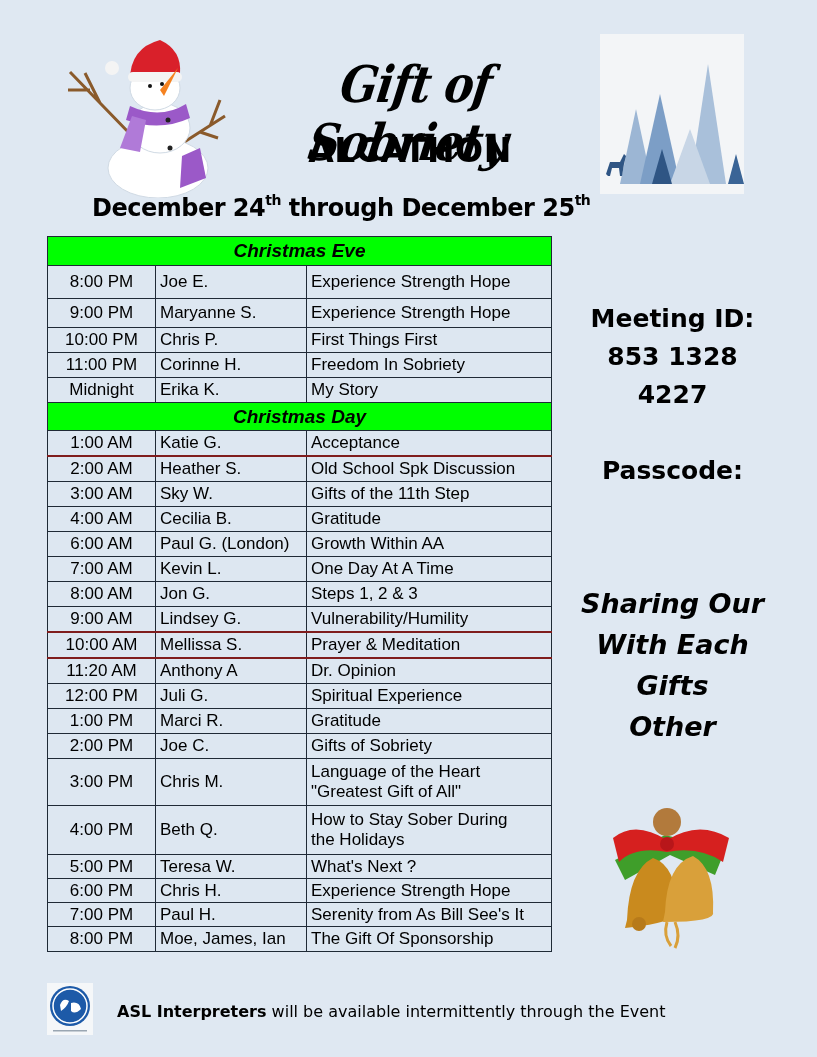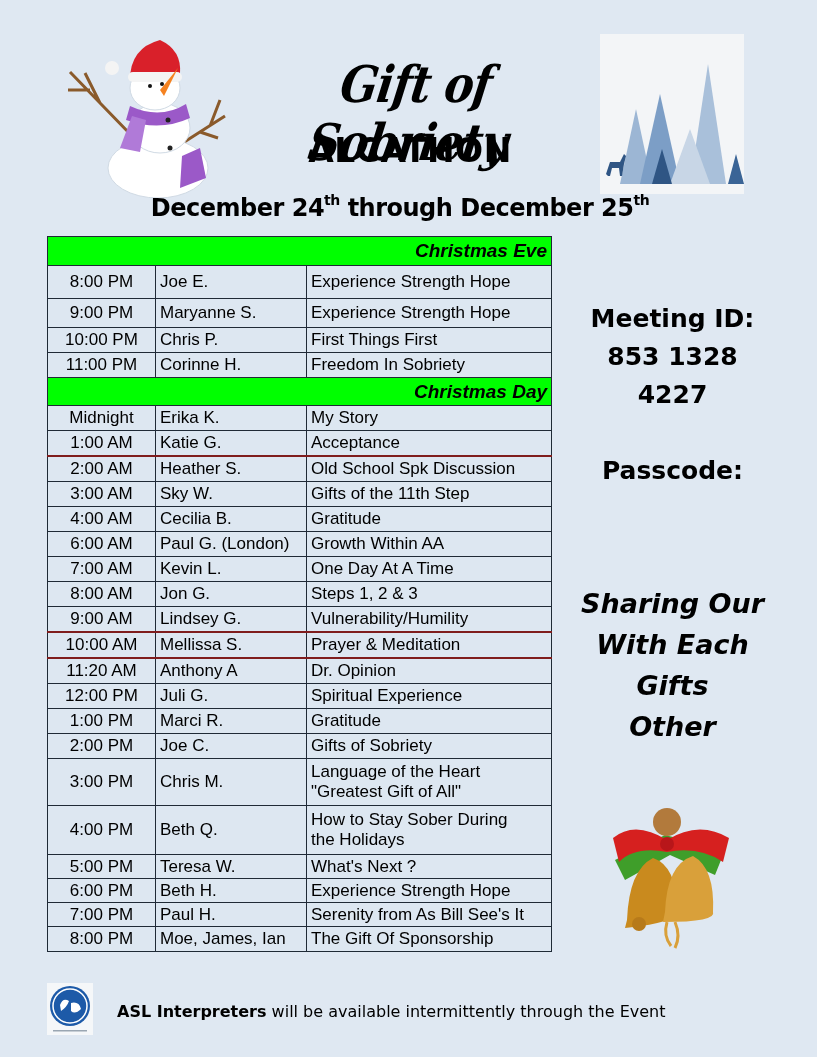--- a/index.html
+++ b/index.html
@@ -16,41 +16,41 @@
     left: 262px; top: 62px; width: 300px; text-align: center;
     font-family: "DejaVu Serif", serif; font-style: italic; font-weight: bold;
     font-size: 44px; letter-spacing: -1px; transform: skewX(-8deg) scaleY(1.15);
   }
   .main-title {
     left: 280px; top: 131px; width: 260px; text-align: center;
     font-family: "DejaVu Sans", sans-serif; font-weight: bold; font-size: 33px;
     letter-spacing: 0.5px;
   }
   .date-line {
-    left: 100px; top: 192px; width: 600px; text-align: center;
+    left: 92px; top: 192px; width: 600px; text-align: left;
     font-family: "DejaVu Sans", sans-serif; font-weight: bold; font-size: 24px;
     letter-spacing: -0.5px;
   }
   .date-line sup { font-size: 14px; vertical-align: 11px; }
 
   
   .snowman { left: 60px; top: 28px; width: 170px; height: 170px; }
   
   .trees { left: 600px; top: 34px; width: 144px; height: 160px; background: #f3f5f7; }
 
   
   .sched {
     left: 47px; top: 236px; width: 504px;
     border-collapse: collapse; table-layout: fixed;
     font-family: "Liberation Sans", sans-serif; font-size: 17px;
   }
   .sched td { border: 1px solid #1f2a36; padding: 0 4px; line-height: 20px; vertical-align: middle; background: #dde7f1; }
   .sched td.time { text-align: center; padding: 0 2px; }
   .sched td.sect {
-    background: #00ff00; text-align: right; font-weight: bold; font-style: italic; font-size: 19px;
+    background: #00ff00; text-align: center; font-weight: bold; font-style: italic; font-size: 19px;
     border: 1px solid #1f2a36;
   }
   .sched td.thick-top { border-top: 2px solid #7f1d1d; }
 
   
   .meeting {
     left: 560px; top: 300px; width: 225px; text-align: center;
     font-family: "DejaVu Sans", sans-serif; font-weight: bold; font-size: 25px; line-height: 38px;
   }
   .sharing {
@@ -141,26 +141,26 @@
         <td class="time" style="height: 24px;">10:00 PM</td>
         <td style="height: 24px;">Chris P.</td>
         <td style="height: 24px;">First Things First</td>
       </tr>
       <tr>
         <td class="time" style="height: 24px;">11:00 PM</td>
         <td style="height: 24px;">Corinne H.</td>
         <td style="height: 24px;">Freedom In Sobriety</td>
       </tr>
       <tr>
-        <td colspan="3" class="sect" style="height: 27px;">Christmas Day</td>
-      </tr>
-      <tr>
         <td class="time" style="height: 24px;">Midnight</td>
         <td style="height: 24px;">Erika K.</td>
         <td style="height: 24px;">My Story</td>
+      </tr>
+      <tr>
+        <td colspan="3" class="sect" style="height: 27px;">Christmas Day</td>
       </tr>
       <tr>
         <td class="time" style="height: 24px;">1:00 AM</td>
         <td style="height: 24px;">Katie G.</td>
         <td style="height: 24px;">Acceptance</td>
       </tr>
       <tr>
         <td class="time thick-top" style="height: 24px;">2:00 AM</td>
         <td class="thick-top" style="height: 24px;">Heather S.</td>
         <td class="thick-top" style="height: 24px;">Old School Spk Discussion</td>
@@ -236,21 +236,21 @@
           <div>the Holidays</div>
         </td>
       </tr>
       <tr>
         <td class="time" style="height: 23px;">5:00 PM</td>
         <td style="height: 23px;">Teresa W.</td>
         <td style="height: 23px;">What's Next ?</td>
       </tr>
       <tr>
         <td class="time" style="height: 23px;">6:00 PM</td>
-        <td style="height: 23px;">Beth H.</td>
+        <td style="height: 23px;">Chris H.</td>
         <td style="height: 23px;">Experience Strength Hope</td>
       </tr>
       <tr>
         <td class="time" style="height: 23px;">7:00 PM</td>
         <td style="height: 23px;">Paul H.</td>
         <td style="height: 23px;">Serenity from As Bill See's It</td>
       </tr>
       <tr>
         <td class="time" style="height: 24px;">8:00 PM</td>
         <td style="height: 24px; margin-left: 48px;">Moe, James, Ian</td>

